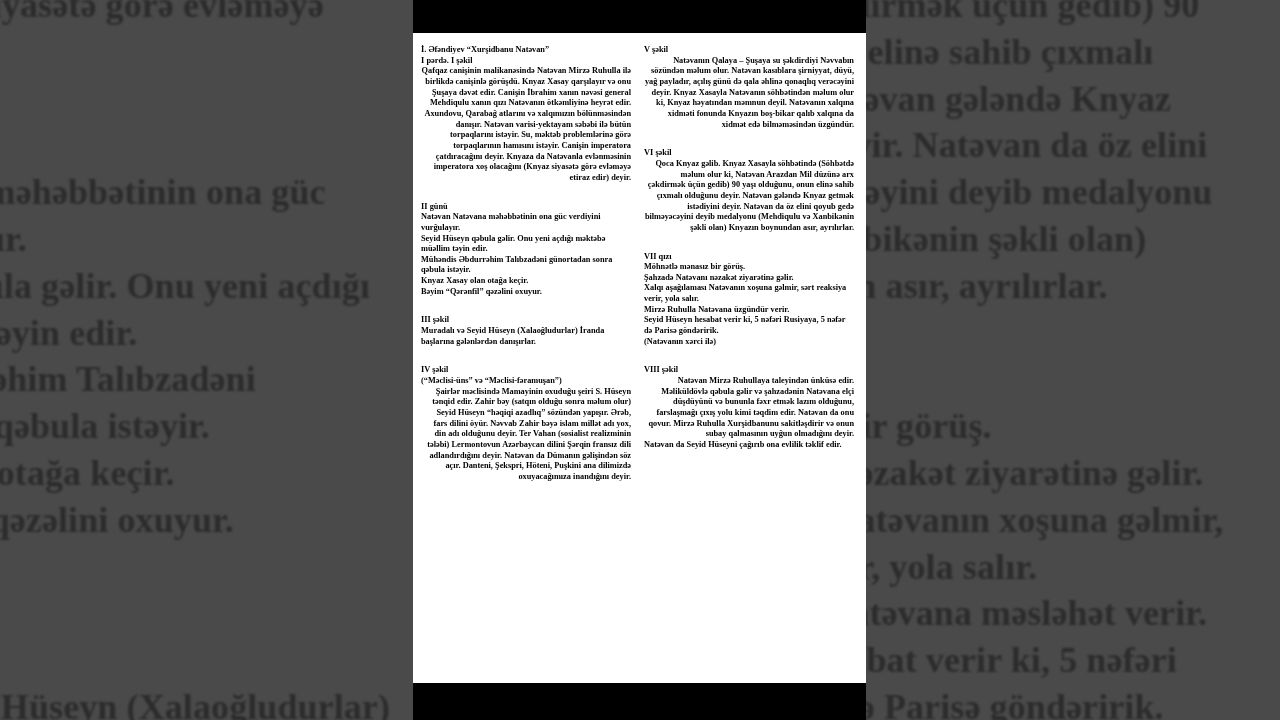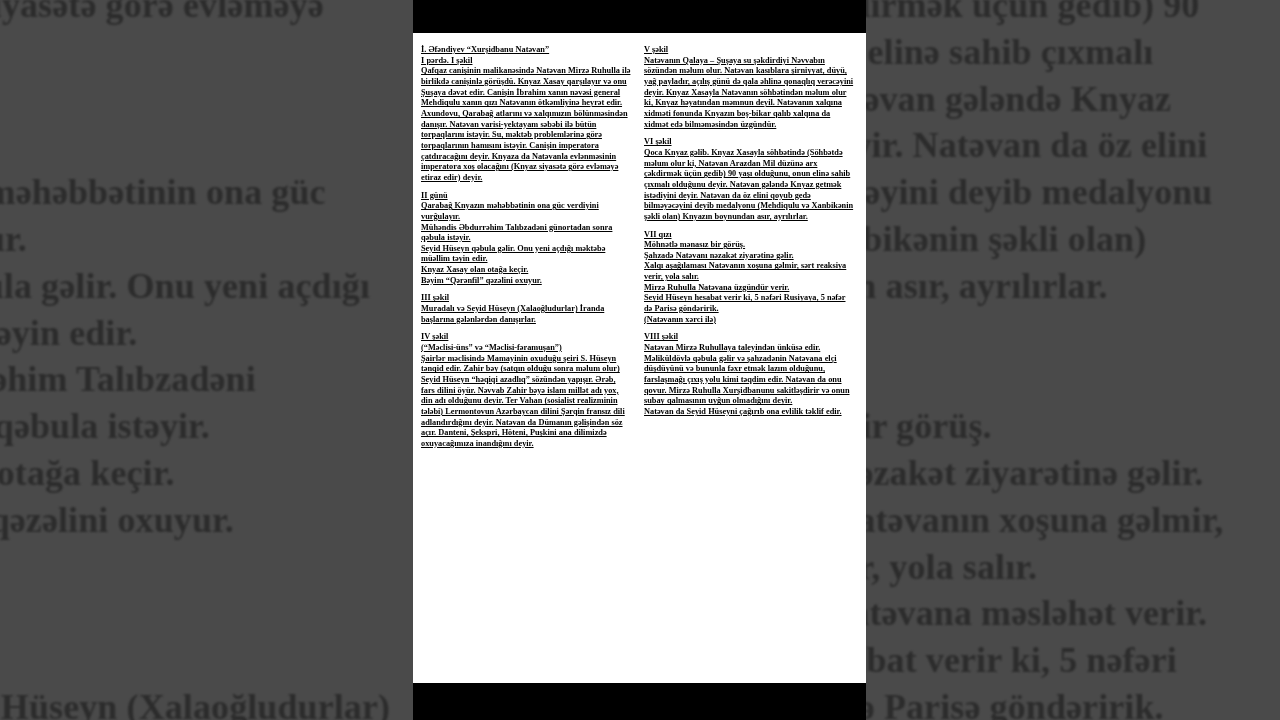--- a/index.html
+++ b/index.html
@@ -56,37 +56,36 @@
   }
   #columns{
     display:flex;
     gap:13px;
     height:100%;
     align-items:flex-start;
   }
   .column{
     width:210px;
     flex:0 0 210px;
-    text-decoration:underline;
   }
   .col-inner{
     color:#000;
     font-weight:700;
     font-size:8.3px;
     line-height:1.285;
     text-align:left;
     letter-spacing:0px;
     word-spacing:.1px;
   }
   .blk{margin:0 0 0 0;}
-  .blk + .blk{margin-top:7px;}
+  .blk + .blk{margin-top:18px;}
   .ln{display:block;white-space:normal;}
 
   
-  .para{display:block;text-align:left;}
+  .para{display:block;text-align:right;}
 </style>
 </head>
 <body>
 
 <div id="backdrop">
   <div class="bd-col" id="bd-left">olacağını (Knyaz siyasətə görə evləməyə
 etiraz edir) deyir.
 
 II şəkil
 Natəvan Knyazın məhəbbətinin ona güc
@@ -139,23 +138,23 @@
       <div class="col-inner">
 
         <div class="blk">
           <span class="ln">İ. Əfəndiyev “Xurşidbanu Natəvan”</span>
           <span class="ln">I pərdə. I şəkil</span>
           <span class="para">Qafqaz canişinin malikanəsində Natəvan Mirzə Ruhulla ilə birlikdə canişinlə görüşdü. Knyaz Xasay qarşılayır və onu Şuşaya dəvət edir. Canişin İbrahim xanın nəvəsi general Mehdiqulu xanın qızı Natəvanın ötkəmliyinə heyrət edir. Axundovu, Qarabağ atlarını və xalqımızın bölünməsindən danışır. Natəvan varisi-yektayam səbəbi ilə bütün torpaqlarını istəyir. Su, məktəb problemlərinə görə torpaqlarının hamısını istəyir. Canişin imperatora çatdıracağını deyir. Knyaza da Natəvanla evlənməsinin imperatora xoş olacağını (Knyaz siyasətə görə evləməyə etiraz edir) deyir.</span>
         </div>
 
         <div class="blk">
           <span class="ln">II günü</span>
-          <span class="ln">Qarabağ Knyazın məhəbbətinin ona güc verdiyini vurğulayır.</span>
+          <span class="ln">Natəvan Natəvana məhəbbətinin ona güc verdiyini vurğulayır.</span>
+          <span class="ln">Seyid Hüseyn qəbula gəlir. Onu yeni açdığı məktəbə müəllim təyin edir.</span>
           <span class="ln">Mühəndis Əbdurrəhim Talıbzadəni günortadan sonra qəbula istəyir.</span>
-          <span class="ln">Seyid Hüseyn qəbula gəlir. Onu yeni açdığı məktəbə müəllim təyin edir.</span>
           <span class="ln">Knyaz Xasay olan otağa keçir.</span>
           <span class="ln">Bəyim “Qərənfil” qəzəlini oxuyur.</span>
         </div>
 
         <div class="blk">
           <span class="ln">III şəkil</span>
           <span class="ln">Muradalı və Seyid Hüseyn (Xalaoğludurlar) İranda başlarına gələnlərdən danışırlar.</span>
         </div>
 
         <div class="blk">

